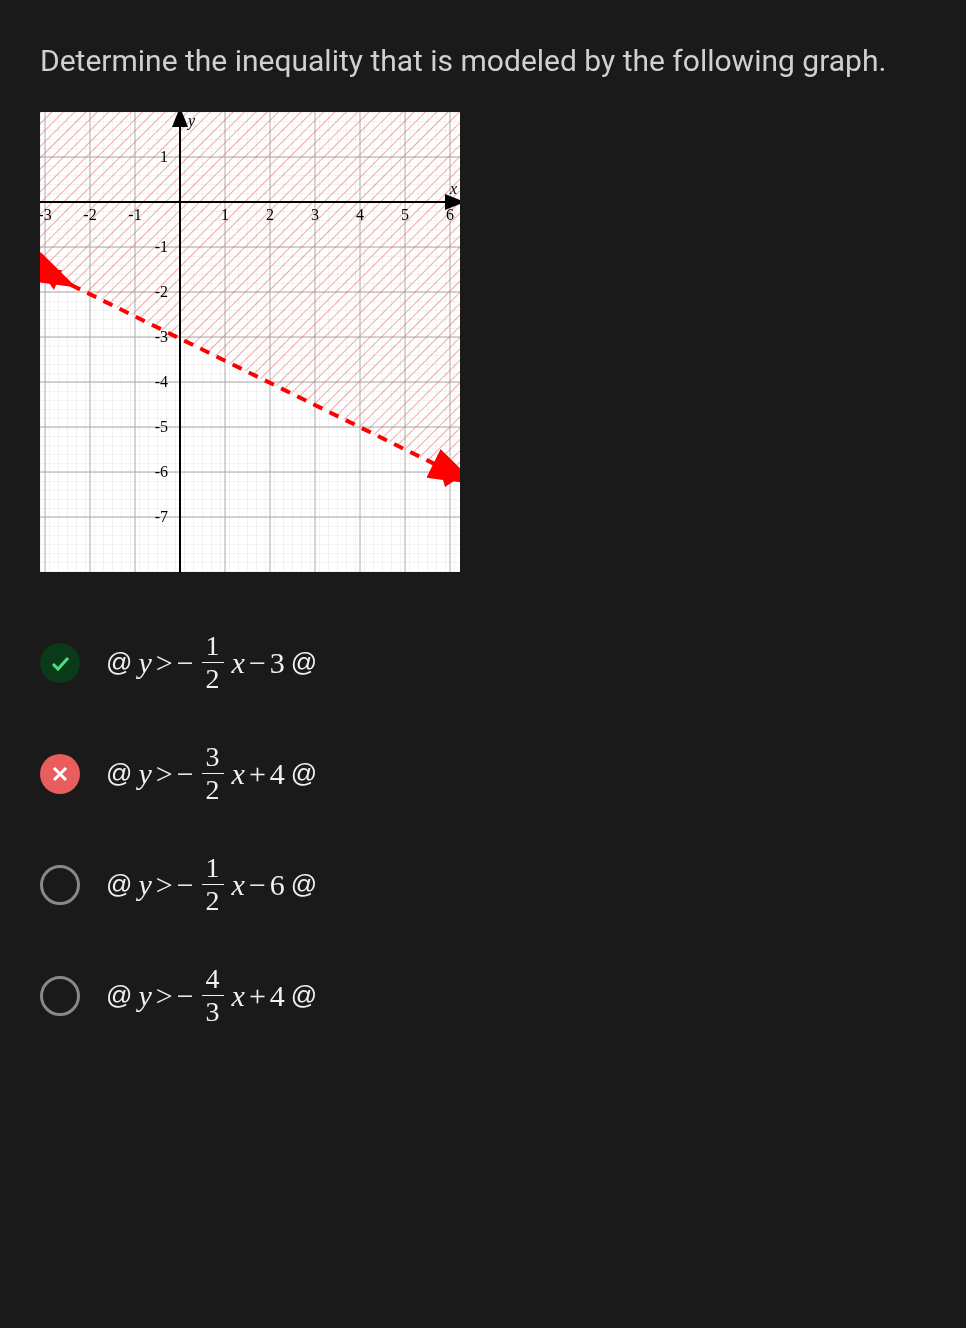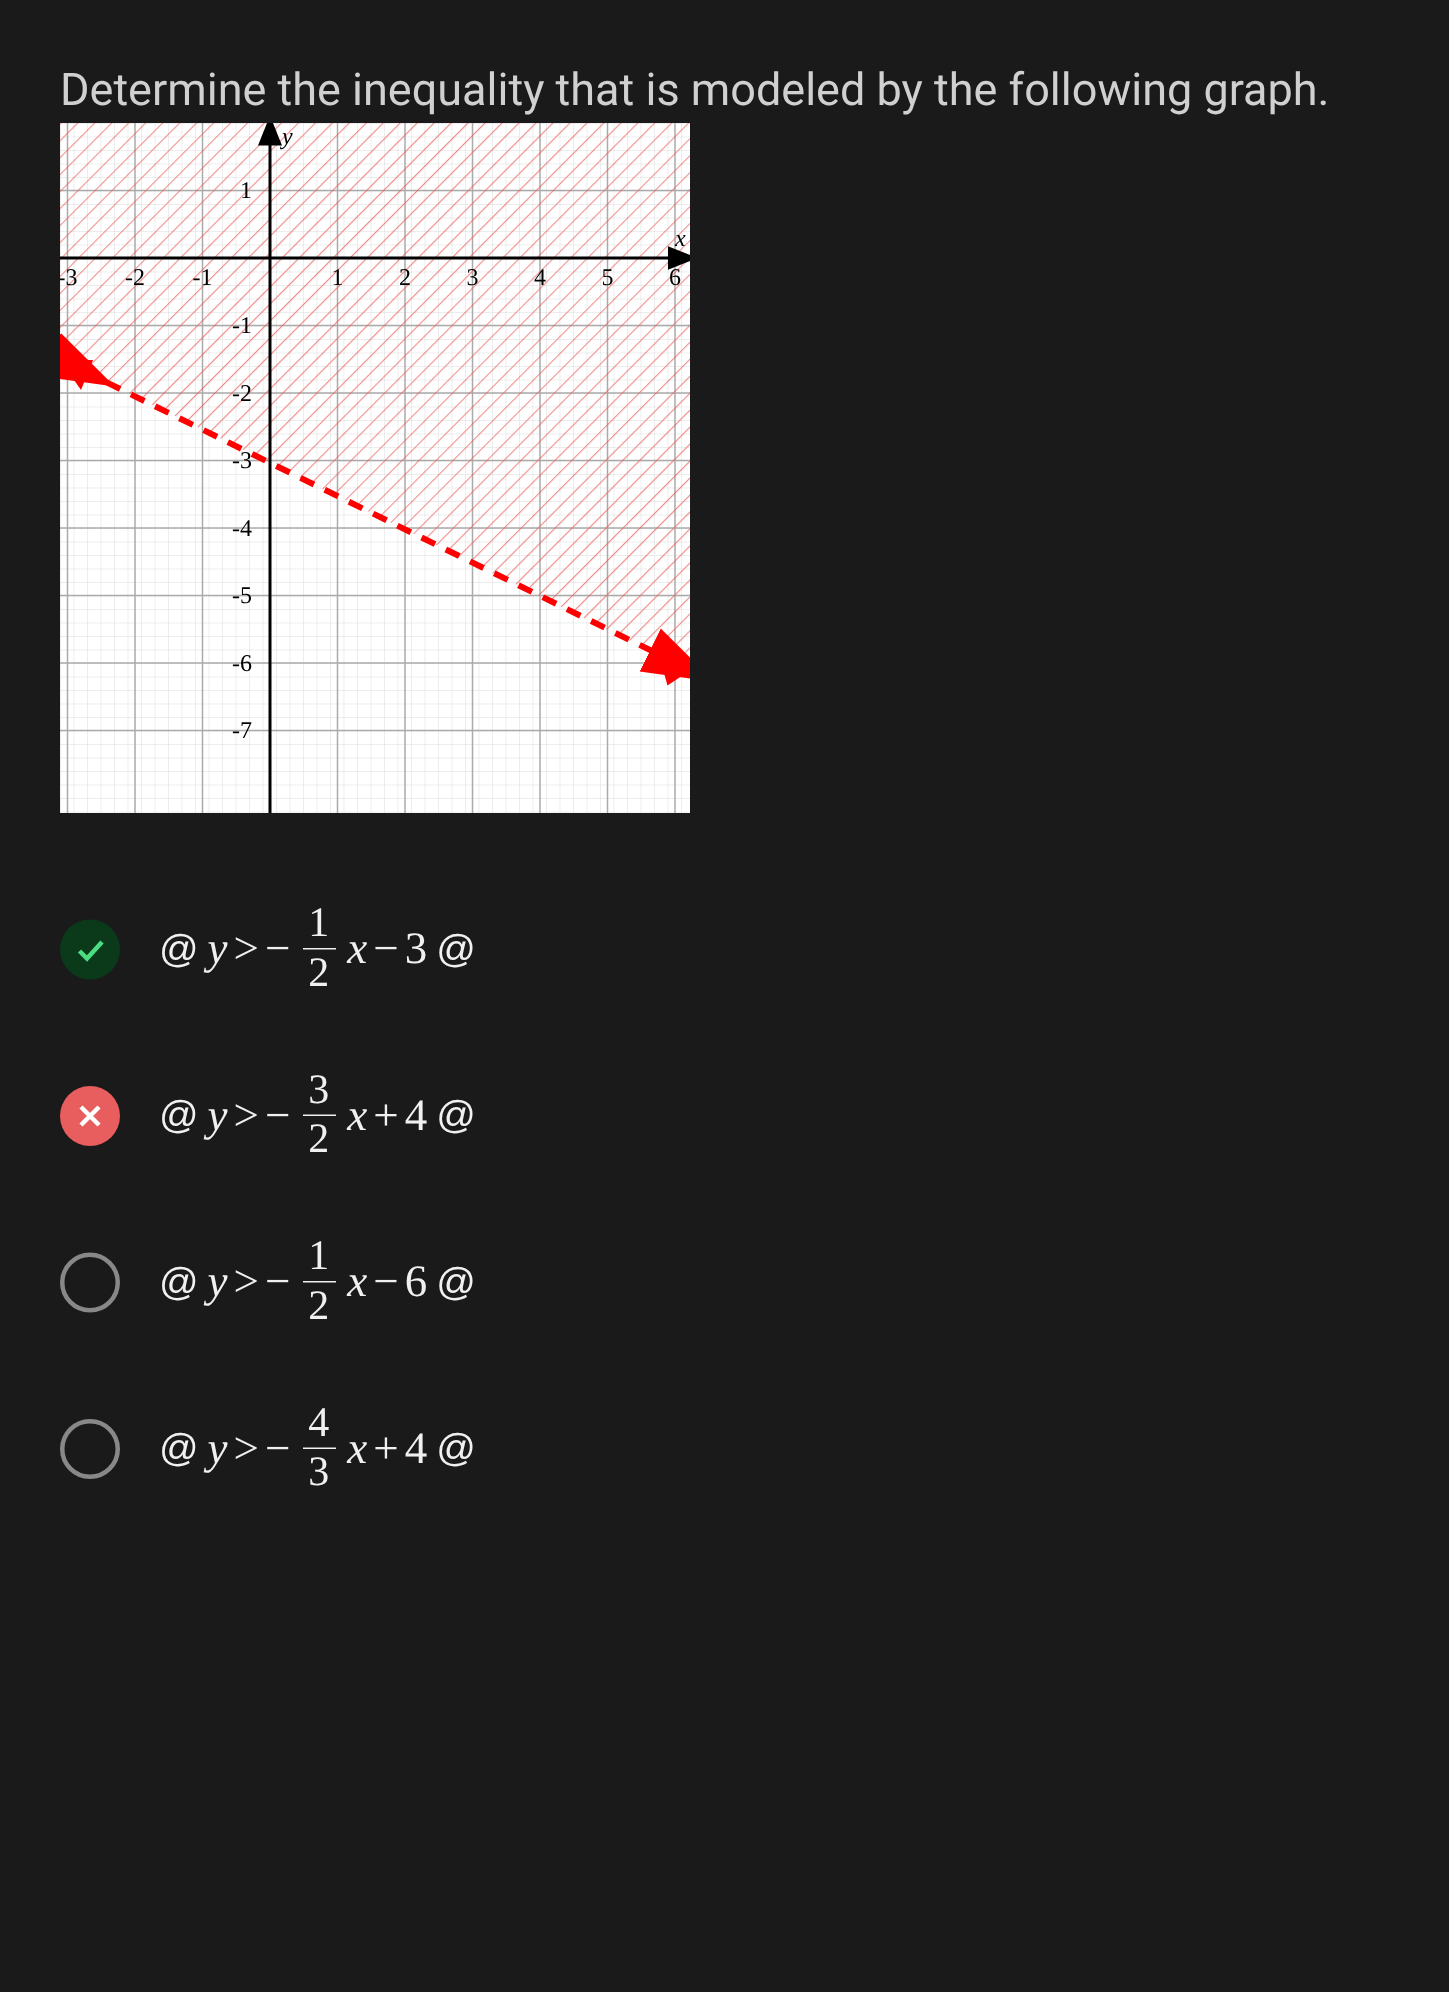--- a/index.html
+++ b/index.html
@@ -8,20 +8,21 @@
       color: #e8e8e8;
       font-family: -apple-system, BlinkMacSystemFont, "Segoe UI", Roboto, sans-serif;
       padding: 40px;
       width: 966px;
       min-height: 1328px;
     }
     .question-text {
       font-size: 30px;
       font-weight: 400;
       line-height: 1.4;
+      margin-bottom: 30px;
       color: #d0d0d0;
     }
     .graph-container {
       width: 420px;
       height: 460px;
       background: white;
       position: relative;
       margin-bottom: 50px;
       overflow: hidden;
     }

